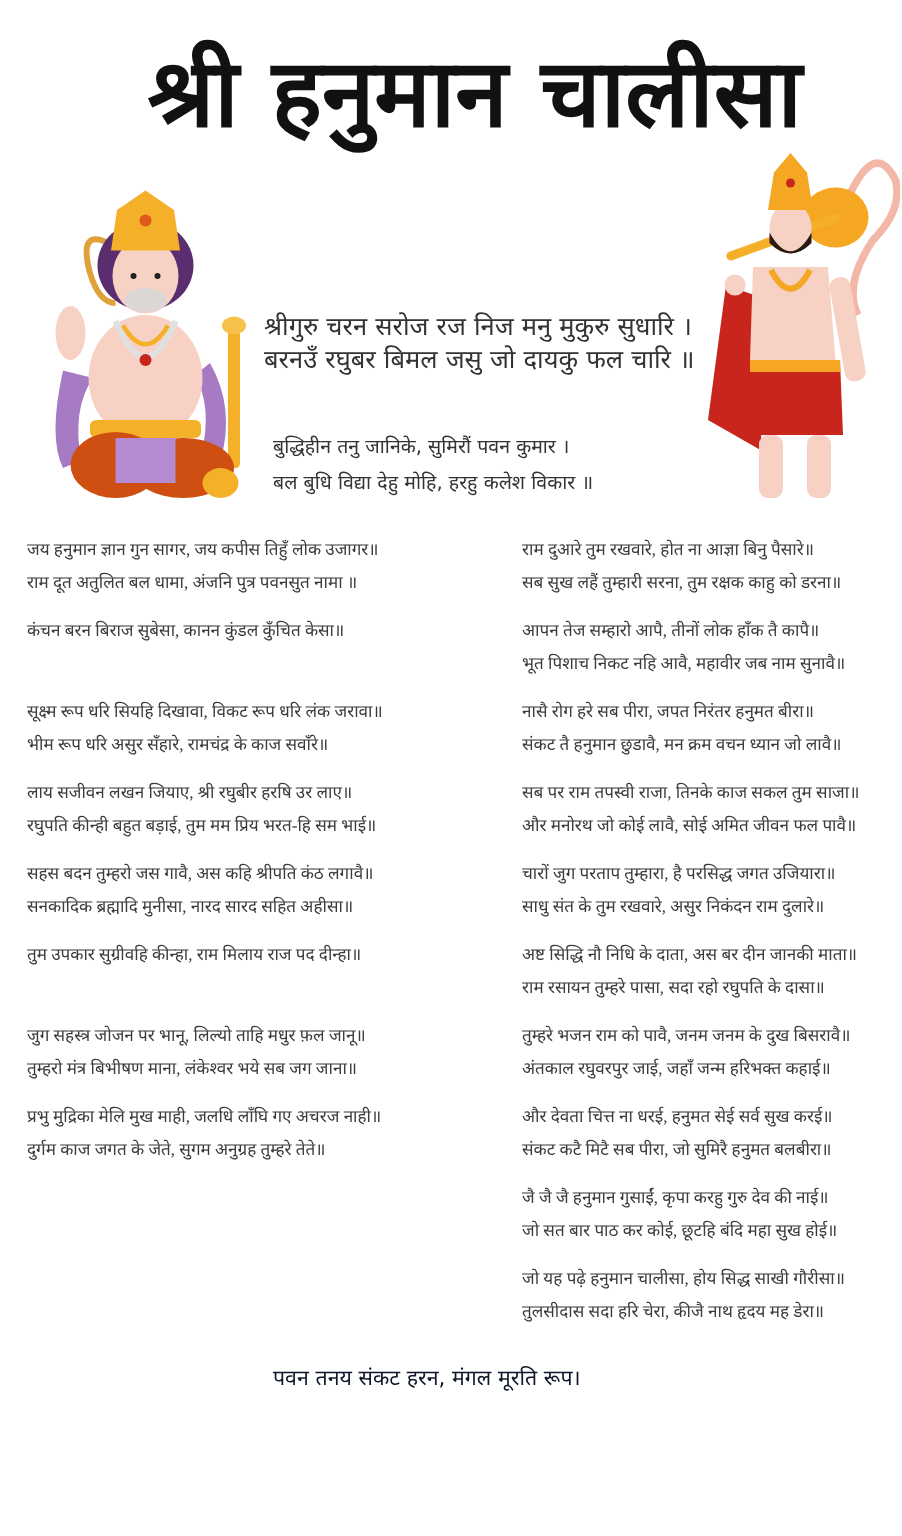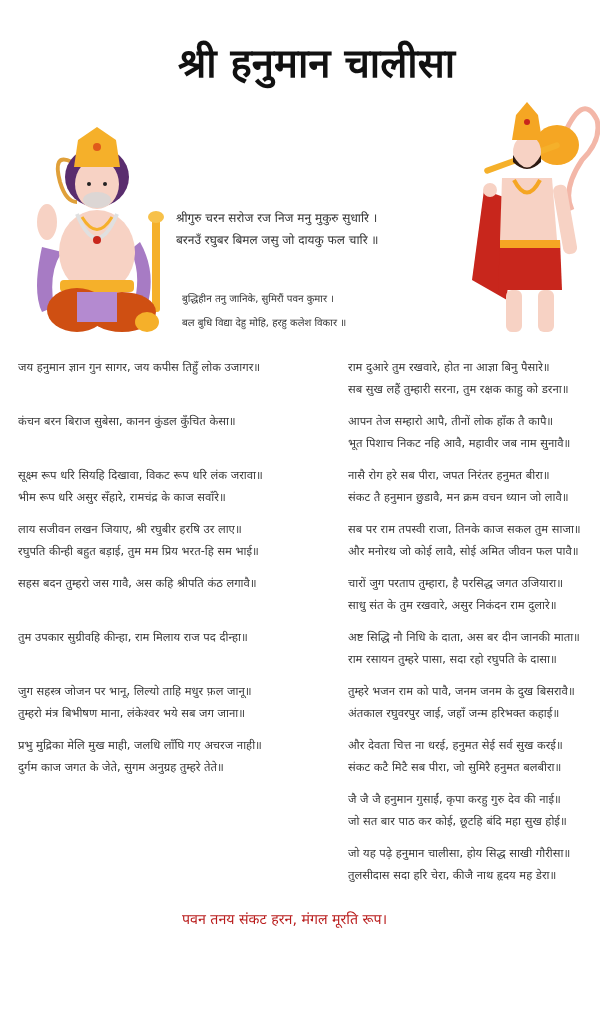--- a/index.html
+++ b/index.html
@@ -1,33 +1,33 @@
 <!DOCTYPE html>
 <html><head>
   <meta charset="utf-8">
   <style>
     * { margin: 0; padding: 0; box-sizing: border-box; }
     html, body { width: 601px; height: 1024px; background: #ffffff; overflow: hidden; }
     body { font-family: "DejaVu Sans", "Liberation Sans", sans-serif; color: #333333; position: relative; }
     .title {
       position: absolute; left: 0; top: 28px; width: 601px; text-align: center;
-      font-size: 40px; font-weight: bold; color: #111111; letter-spacing: 0px; line-height: 70px; padding-left: 32px;
+      font-size: 63px; font-weight: bold; color: #111111; letter-spacing: 0px; line-height: 70px; padding-left: 32px;
     }
     .hero { position: absolute; top: 100px; left: 0; width: 601px; height: 240px; }
     .img-left { position: absolute; left: 22px; top: 22px; width: 150px; height: 215px; }
     .img-right { position: absolute; left: 462px; top: 0px; width: 138px; height: 240px; }
-    .doha { position: absolute; font-size: 12px; line-height: 22px; color: #333; white-space: nowrap; }
+    .doha { position: absolute; font-size: 17px; line-height: 22px; color: #333; white-space: nowrap; }
     .doha1 { left: 176px; top: 207px; }
-    .doha2 { left: 182px; top: 287px; font-size: 10px; line-height: 24px; }
-    .col { position: absolute; top: 357px; width: 292px; }
+    .doha2 { left: 182px; top: 287px; font-size: 13px; line-height: 24px; }
+    .col { position: absolute; top: 357px; width: 292px; font-family: Liberation Serif, serif; }
     .col-left { left: 18px; }
     .col-right { left: 348px; }
     .chaupai { margin-bottom: 11px; height: 43px; }
     .line { font-size: 11.4px; line-height: 21.5px; color: #3a3a3a; white-space: nowrap; }
-    .closing { position: absolute; left: 182px; top: 907px; font-size: 14.2px; line-height: 24px; color: #b91c1c; white-space: nowrap; }
+    .closing { position: absolute; left: 182px; top: 907px; font-size: 14.2px; line-height: 24px; color: #0f172a; white-space: nowrap; }
   </style>
 </head>
 <body>
 
 <div class="title">श्री हनुमान चालीसा</div>
 
 <div class="hero">
   <svg class="img-left" viewBox="0 0 150 215">
 
     <rect x="130" y="95" width="8" height="95" rx="3" fill="#f5b02a"></rect>
@@ -102,34 +102,36 @@
 </div>
 
 <div class="doha doha2">
   <div>बुद्धिहीन तनु जानिके, सुमिरौं पवन कुमार ।</div>
   <div>बल बुधि विद्या देहु मोहि, हरहु कलेश विकार ॥</div>
 </div>
 
 <div class="col col-left">
   <div class="chaupai">
       <div class="line">जय हनुमान ज्ञान गुन सागर, जय कपीस तिहुँ लोक उजागर॥</div>
+      <div class="line">राम दूत अतुलित बल धामा, अंजनि पुत्र पवनसुत नामा ॥</div>
     </div>
   <div class="chaupai">
       <div class="line">कंचन बरन बिराज सुबेसा, कानन कुंडल कुँचित केसा॥</div>
     </div>
   <div class="chaupai">
       <div class="line">सूक्ष्म रूप धरि सियहि दिखावा, विकट रूप धरि लंक जरावा॥</div>
       <div class="line">भीम रूप धरि असुर सँहारे, रामचंद्र के काज सवाँरे॥</div>
     </div>
   <div class="chaupai">
       <div class="line">लाय सजीवन लखन जियाए, श्री रघुबीर हरषि उर लाए॥</div>
       <div class="line">रघुपति कीन्ही बहुत बड़ाई, तुम मम प्रिय भरत-हि सम भाई॥</div>
     </div>
   <div class="chaupai">
       <div class="line">सहस बदन तुम्हरो जस गावै, अस कहि श्रीपति कंठ लगावै॥</div>
+      <div class="line">सनकादिक ब्रह्मादि मुनीसा, नारद सारद सहित अहीसा॥</div>
     </div>
   <div class="chaupai">
       <div class="line">तुम उपकार सुग्रीवहि कीन्हा, राम मिलाय राज पद दीन्हा॥</div>
     </div>
   <div class="chaupai">
       <div class="line">जुग सहस्त्र जोजन पर भानू, लिल्यो ताहि मधुर फ़ल जानू॥</div>
       <div class="line">तुम्हरो मंत्र बिभीषण माना, लंकेश्वर भये सब जग जाना॥</div>
     </div>
   <div class="chaupai">
       <div class="line">प्रभु मुद्रिका मेलि मुख माही, जलधि लाँघि गए अचरज नाही॥</div>

